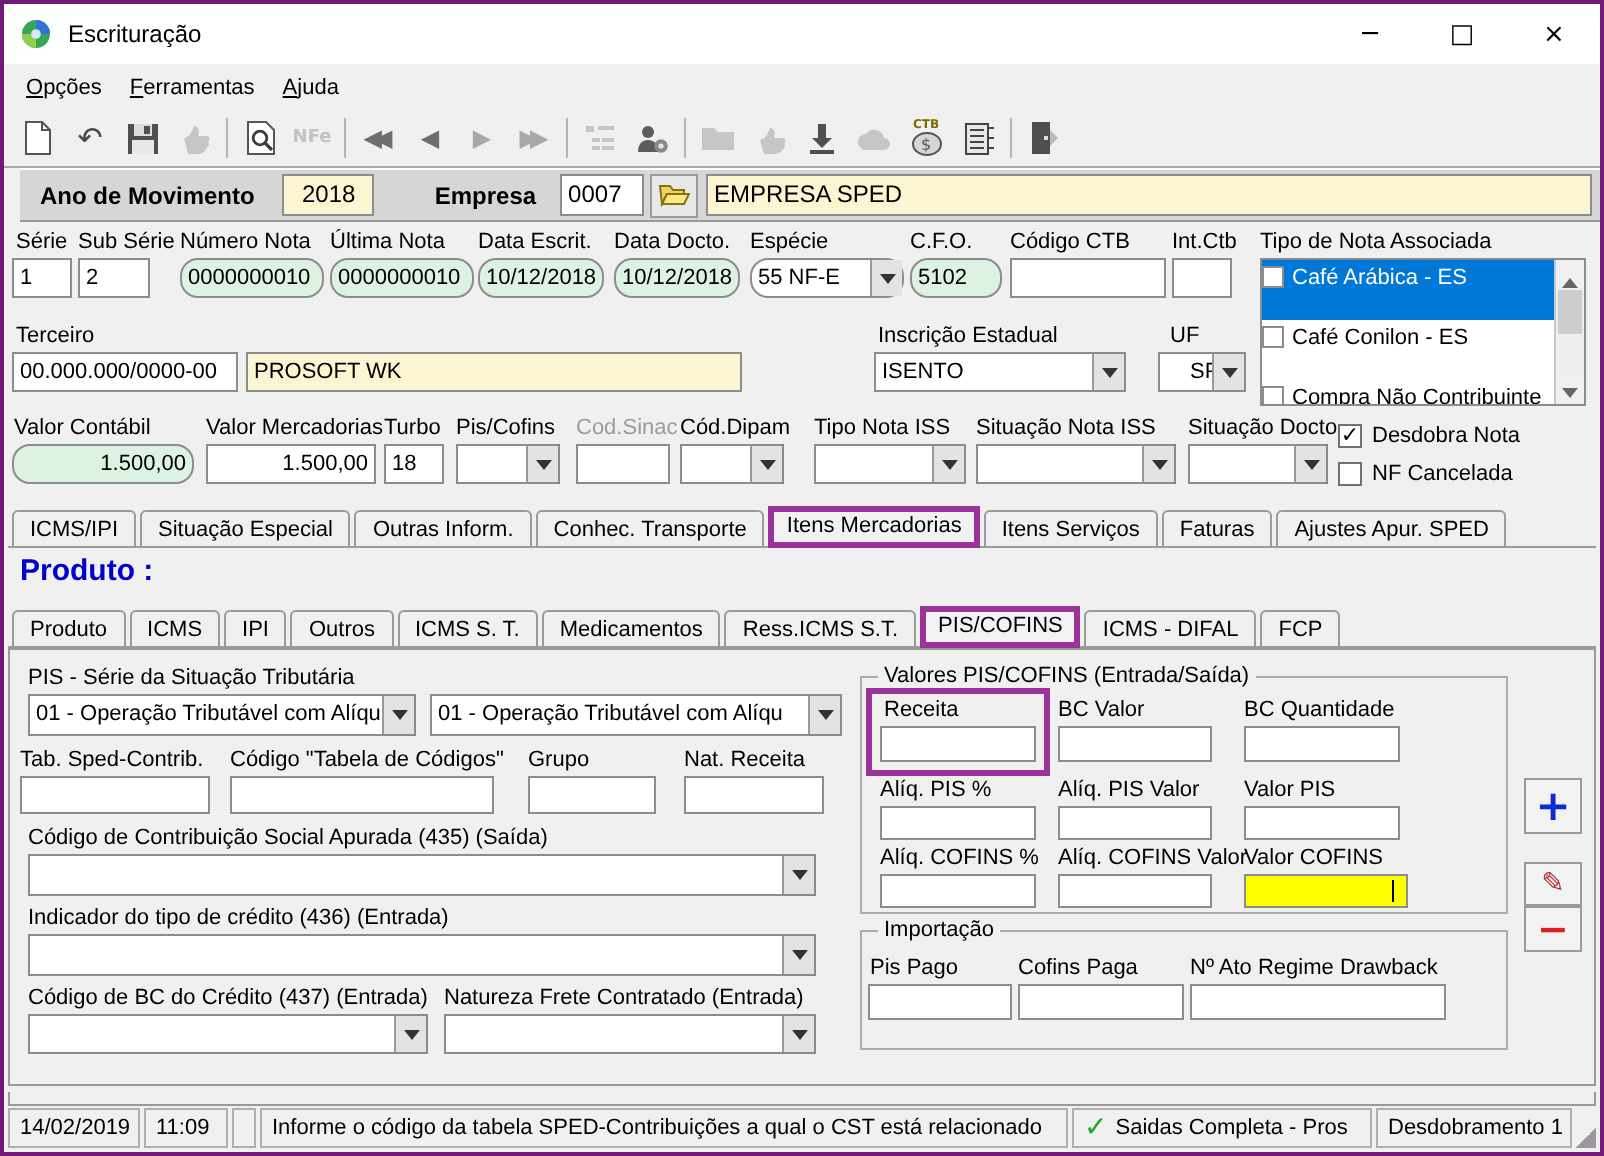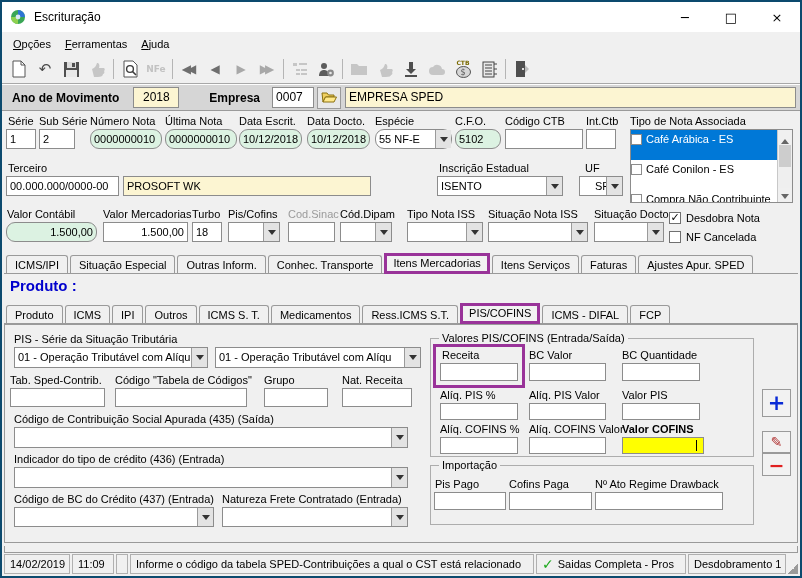--- a/index.html
+++ b/index.html
@@ -1,18 +1,18 @@
 <!DOCTYPE html>
 <html><head>
 <meta charset="utf-8">
 <style>
   * { box-sizing: border-box; margin: 0; padding: 0; }
   html,body { width:802px; height:578px; }
   body { font-family:"Liberation Sans", sans-serif; font-size:11px; color:#000; background:#888; }
-  .window { width:802px; height:578px; border:2px solid #0c4a6e; background:#f0f0f0; display:flex; flex-direction:column; }
+  .window { width:802px; height:578px; border:2px solid #701a75; background:#f0f0f0; display:flex; flex-direction:column; }
 
   
   .titlebar { height:30px; background:#fff; display:flex; align-items:center; flex:none; }
   .app-icon { width:16px; height:16px; margin:0 8px 0 8px; flex:none; }
   .title-text { font-size:12px; }
   .tb-spacer { flex:1; }
   .win-btn { width:46px; height:30px; display:flex; align-items:center; justify-content:center; font-size:13px; font-family:"DejaVu Sans",sans-serif; }
 
   
   .menubar { height:23px; display:flex; align-items:center; padding-left:4px; background:#f0f0f0; flex:none; }
@@ -23,21 +23,21 @@
   .toolbar { height:29px; display:flex; align-items:center; padding-left:4px; background:#f0f0f0; border-bottom:1px solid #a8a8a8; flex:none; }
   .ticon { width:26px; height:22px; display:flex; align-items:center; justify-content:center; font-family:"DejaVu Sans",sans-serif; }
   .tsep { width:1px; height:20px; background:#b5b5b5; margin:0 3px; flex:none; }
   .arrow-dark { color:#6e6e6e; font-size:12px; }
   .arrow-lite { color:#a8a8a8; font-size:12px; }
   .dbl { letter-spacing:-4px; padding-right:4px; }
   .undo-glyph { font-size:15px; color:#4a4a4a; }
   .nfe-glyph { font-size:9px; font-weight:bold; color:#c2c2c2; }
 
   
-  .companybar { height:27px; background:#d6d6d6; border-bottom:1px solid #9a9a9a; border-top:1px solid #fdfdfd; display:flex; align-items:center; flex:none; }
+  .companybar { height:27px; background:#d6d6d6; border-bottom:1px solid #9a9a9a; border-top:1px solid #fdfdfd; display:flex; align-items:center; flex:none;margin-left:8px; }
   .cb-label { font-weight:bold; font-size:12px; margin-left:10px; white-space:nowrap; }
   .cb-field { height:21px; border:1px solid #8c8c8c; background:#fff; line-height:19px; padding:0 3px; font-size:12px; }
   .folder-btn { width:24px; height:22px; margin-left:3px; border:1px solid #9a9a9a; background:#e8e8e8; display:flex; align-items:center; justify-content:center; }
 
   
   .formarea { position:relative; flex:1; background:#f0f0f0; overflow:hidden; }
   .lbl { position:absolute; white-space:nowrap; }
   .lbl.dis { color:#9b9b9b; }
   .inp { position:absolute; height:20px; background:#fff; border:1px solid #8c8c8c; padding:0 3px; line-height:18px; white-space:nowrap; overflow:hidden; }
   .mint { background:#dcf2e2;border-radius:9px; }
@@ -415,21 +415,21 @@
     <div class="inp" style="left:438px; top:292px; width:78px; height:17px;"></div>
     <span class="lbl" style="left:527px; top:278px;">Alíq. PIS Valor</span>
     <div class="inp" style="left:527px; top:292px; width:77px; height:17px;"></div>
     <span class="lbl" style="left:620px; top:278px;">Valor PIS</span>
     <div class="inp" style="left:620px; top:292px; width:78px; height:17px;"></div>
 
     <span class="lbl" style="left:438px; top:312px;">Alíq. COFINS %</span>
     <div class="inp" style="left:438px; top:326px; width:78px; height:17px;"></div>
     <span class="lbl" style="left:527px; top:312px;">Alíq. COFINS Valor</span>
     <div class="inp" style="left:527px; top:326px; width:77px; height:17px;"></div>
-    <span class="lbl" style="left:620px; top:312px;font-weight:bold;">Valor COFINS</span>
+    <span class="lbl" style="left:620px; top:312px;">Valor COFINS</span>
     <div class="inp byel caret" style="left:620px; top:326px; width:82px; height:17px;"></div>
 
     <div class="grp" style="left:428px; top:354px; width:324px; height:60px;">
       <span class="legend">Importação</span>
     </div>
     <span class="lbl" style="left:433px; top:367px;">Pis Pago</span>
     <div class="inp" style="left:432px; top:381px; width:72px; height:18px;"></div>
     <span class="lbl" style="left:507px; top:367px;">Cofins Paga</span>
     <div class="inp" style="left:507px; top:381px; width:83px; height:18px;"></div>
     <span class="lbl" style="left:593px; top:367px;">Nº Ato Regime Drawback</span>

